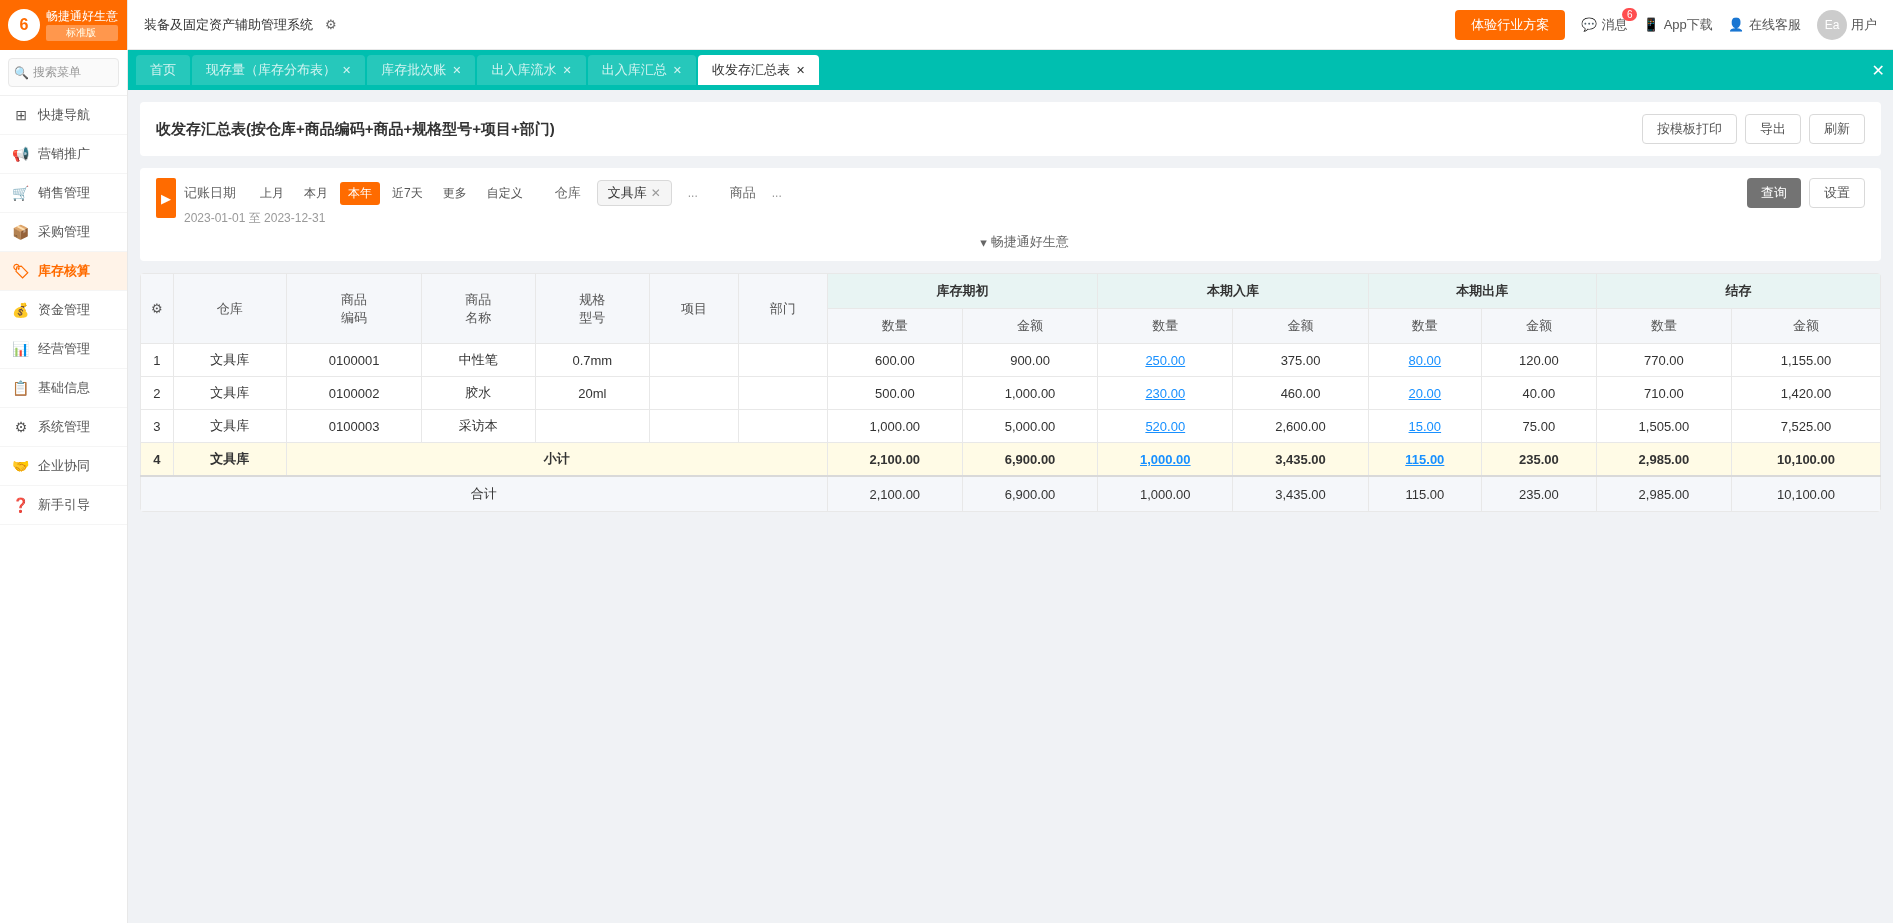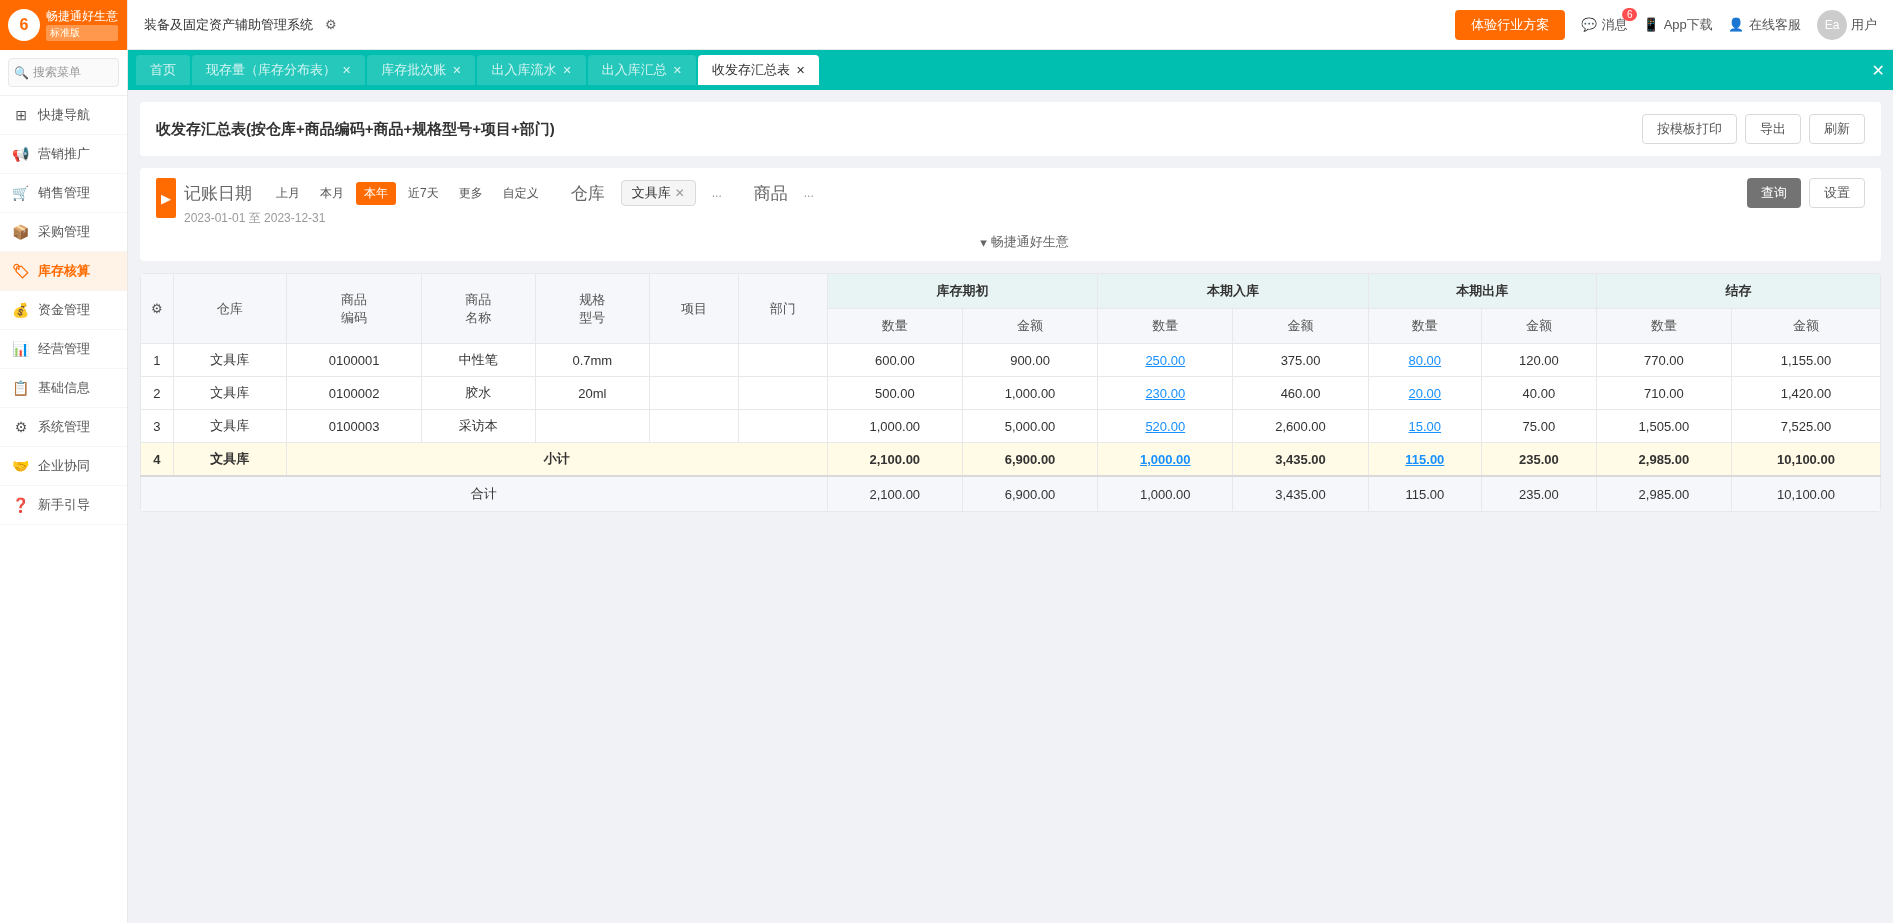--- a/index.html
+++ b/index.html
@@ -3,21 +3,21 @@
   <meta charset="utf-8">
   <style>
     * { box-sizing: border-box; margin: 0; padding: 0; font-family: 'Microsoft YaHei', Arial, sans-serif; }
     body { background: #f0f2f5; font-size: 13px; color: #333; display: flex; height: 923px; overflow: hidden; }
 
     
     .sidebar { width: 128px; background: #fff; display: flex; flex-direction: column; height: 100%; border-right: 1px solid #e8e8e8; flex-shrink: 0; }
     .sidebar-logo { background: #ff6b00; color: #fff; padding: 10px 8px; display: flex; align-items: center; gap: 6px; height: 50px; }
     .sidebar-logo-icon { width: 32px; height: 32px; background: #fff; border-radius: 50%; display: flex; align-items: center; justify-content: center; color: #ff6b00; font-weight: bold; font-size: 16px; }
     .sidebar-logo-text { font-size: 12px; color: #fff; line-height: 1.3; }
-    .sidebar-logo-badge { font-size: 10px; color: #ffe; background: rgba(255,255,255,0.3); padding: 1px 4px; border-radius: 2px; }
+    .sidebar-logo-badge { font-size: 10px; color: #ffe; background: rgba(255,255,255,0.3); padding: 1px 20px; border-radius: 2px; }
     .sidebar-search { padding: 8px; border-bottom: 1px solid #f0f0f0; }
     .sidebar-search-btn { width: 100%; padding: 5px; border: 1px solid #e8e8e8; border-radius: 4px; background: #fafafa; cursor: pointer; display: flex; align-items: center; gap: 4px; color: #999; font-size: 12px; }
     .sidebar-nav-item { display: flex; align-items: center; gap: 8px; padding: 10px 12px; cursor: pointer; color: #555; font-size: 13px; border-bottom: 1px solid #f5f5f5; }
     .sidebar-nav-item.active { background: #fff3e8; color: #ff6b00; font-weight: bold; }
     .sidebar-nav-icon { width: 18px; text-align: center; font-size: 14px; }
 
     
     .main { flex: 1; display: flex; flex-direction: column; overflow: hidden; }
 
     
@@ -42,21 +42,21 @@
     
     .page-header { background: #fff; padding: 12px 16px; border-radius: 4px; display: flex; align-items: center; justify-content: space-between; }
     .page-title { font-size: 15px; font-weight: bold; color: #333; }
     .page-actions { display: flex; align-items: center; gap: 8px; }
     .action-btn-primary { background: #737373; color: #fff; border: none; padding: 5px 14px; border-radius: 4px; cursor: pointer; font-size: 13px; }
     .action-btn-default { background: #fff; color: #555; border: 1px solid #d9d9d9; padding: 5px 14px; border-radius: 4px; cursor: pointer; font-size: 13px; }
 
     
     .filter-bar { background: #fff; padding: 10px 16px; border-radius: 4px; }
     .filter-row { display: flex; align-items: center; gap: 16px; flex-wrap: wrap; }
-    .filter-label { color: #666; font-size: 17px; white-space: nowrap; }
+    .filter-label { color: #666; font-size: 13px; white-space: nowrap; }
     .filter-date-group { display: flex; align-items: center; gap: 4px; }
     .date-btn { padding: 3px 8px; border: none; background: none; cursor: pointer; font-size: 12px; color: #555; }
     .date-btn.active { background: #ff6b00; color: #fff; border-radius: 3px; }
     .date-range { font-size: 12px; color: #999; margin-top: 2px; }
     .filter-tag { display: flex; align-items: center; gap: 4px; background: #f5f5f5; border: 1px solid #d9d9d9; border-radius: 4px; padding: 3px 10px; font-size: 13px; }
     .filter-tag .remove { cursor: pointer; color: #999; font-size: 12px; }
     .filter-more { color: #999; cursor: pointer; font-size: 12px; }
     .expand-btn { display: flex; align-items: center; gap: 4px; color: #666; cursor: pointer; font-size: 13px; margin-top: 6px; }
 
     

